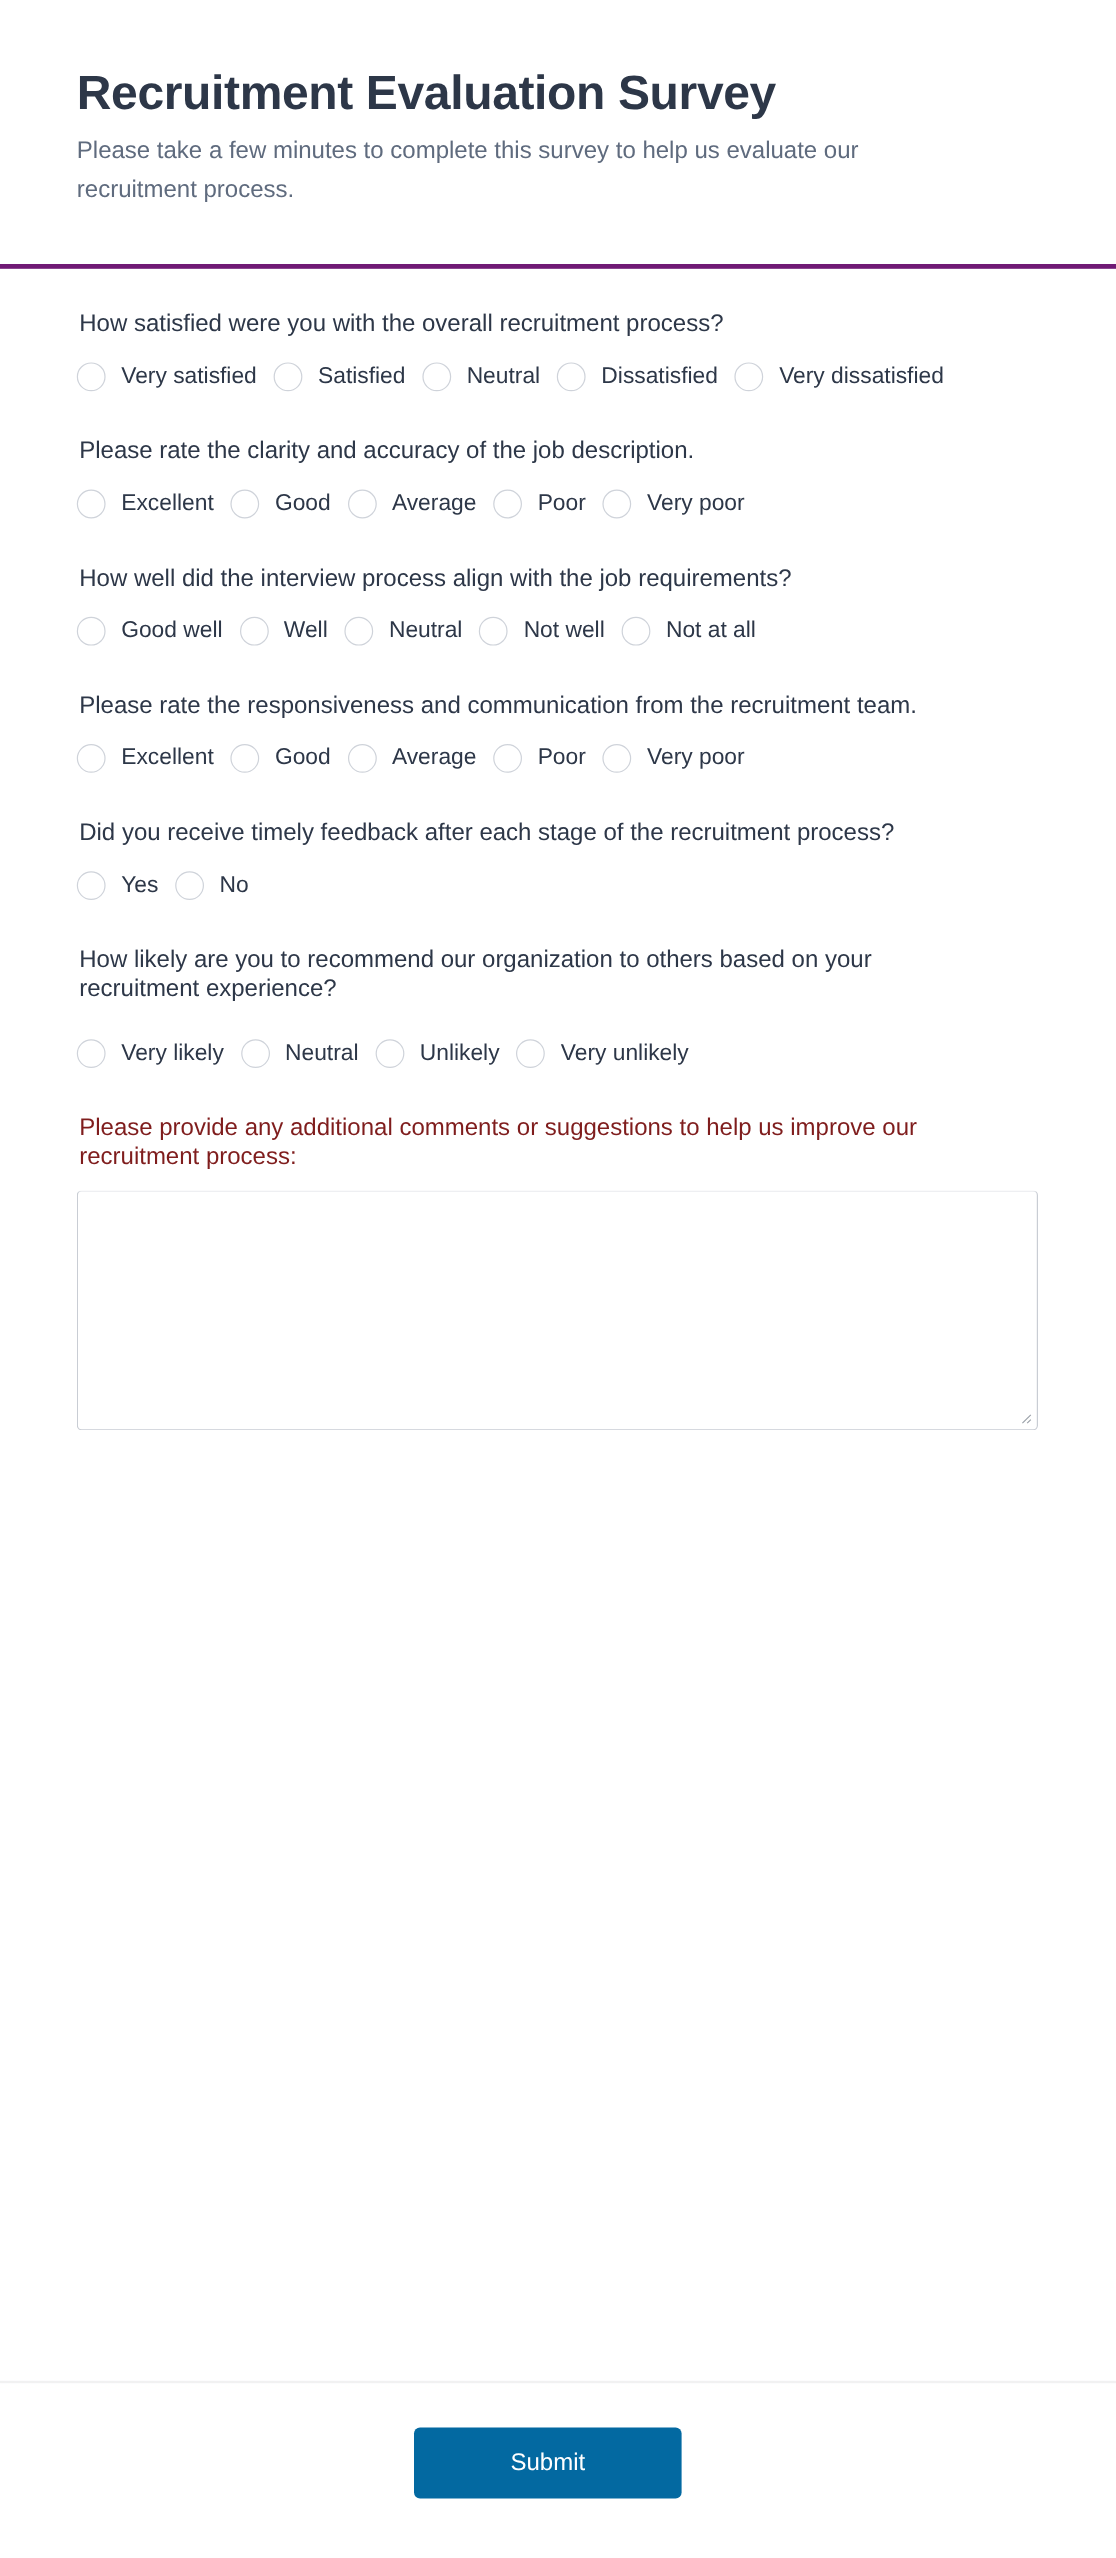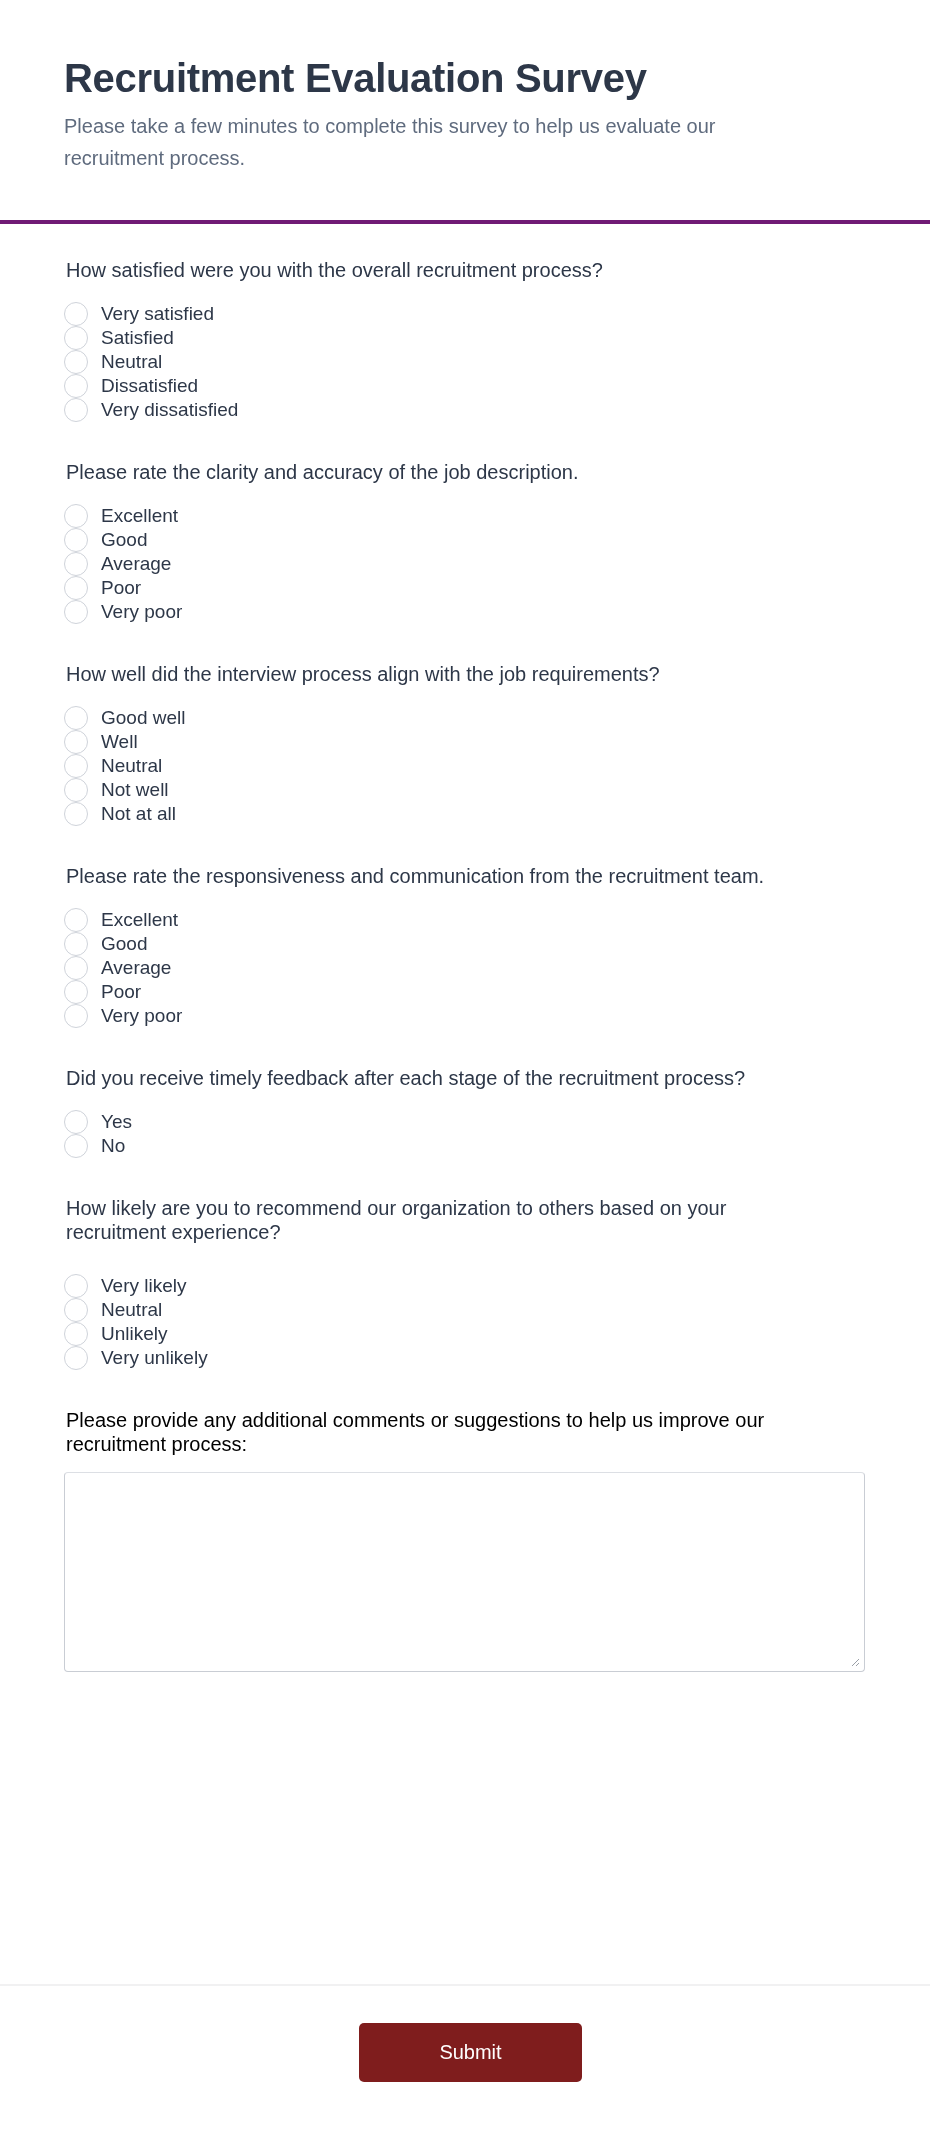--- a/index.html
+++ b/index.html
@@ -47,21 +47,21 @@
     line-height: 24px;
     font-weight: 400;
     color: #2d3748;
     max-width: 760px;
   }
   .question.two-line .question-text {
     margin-bottom: 30px;
   }
   .options {
     display: flex;
-    flex-direction: column;
+    gap: 14px;
   }
   .option {
     display: flex;
     align-items: center;
     height: 24px;
     cursor: pointer;
   }
   .radio {
     width: 22px;
     height: 22px;
@@ -73,21 +73,21 @@
   .option-label {
     margin-left: 13px;
     font-size: 19px;
     line-height: 24px;
     color: #2d3748;
   }
   .comment-label {
     margin: 0 0 16px 2px;
     font-size: 20px;
     line-height: 24px;
-    color: #000000;
+    color: #7f1d1d;
     max-width: 760px;
   }
   .textarea-wrap {
     position: relative;
     width: 801px;
     height: 200px;
   }
   textarea {
     width: 801px;
     height: 200px;
@@ -112,27 +112,27 @@
   .footer {
     position: absolute;
     left: 0;
     top: 1984px;
     width: 930px;
     border-top: 2px solid #f1f1f2;
     height: 146px;
   }
   .submit-button {
     position: absolute;
-    left: 359px;
+    left: 345px;
     top: 37px;
     width: 223px;
     height: 59px;
     border: none;
     border-radius: 5px;
-    background: #7f1d1d;
+    background: #0369a1;
     color: #ffffff;
     font-family: "Liberation Sans", sans-serif;
     font-size: 20px;
     cursor: pointer;
   }
 </style>
 </head>
 <body>
 
 <div class="header">

